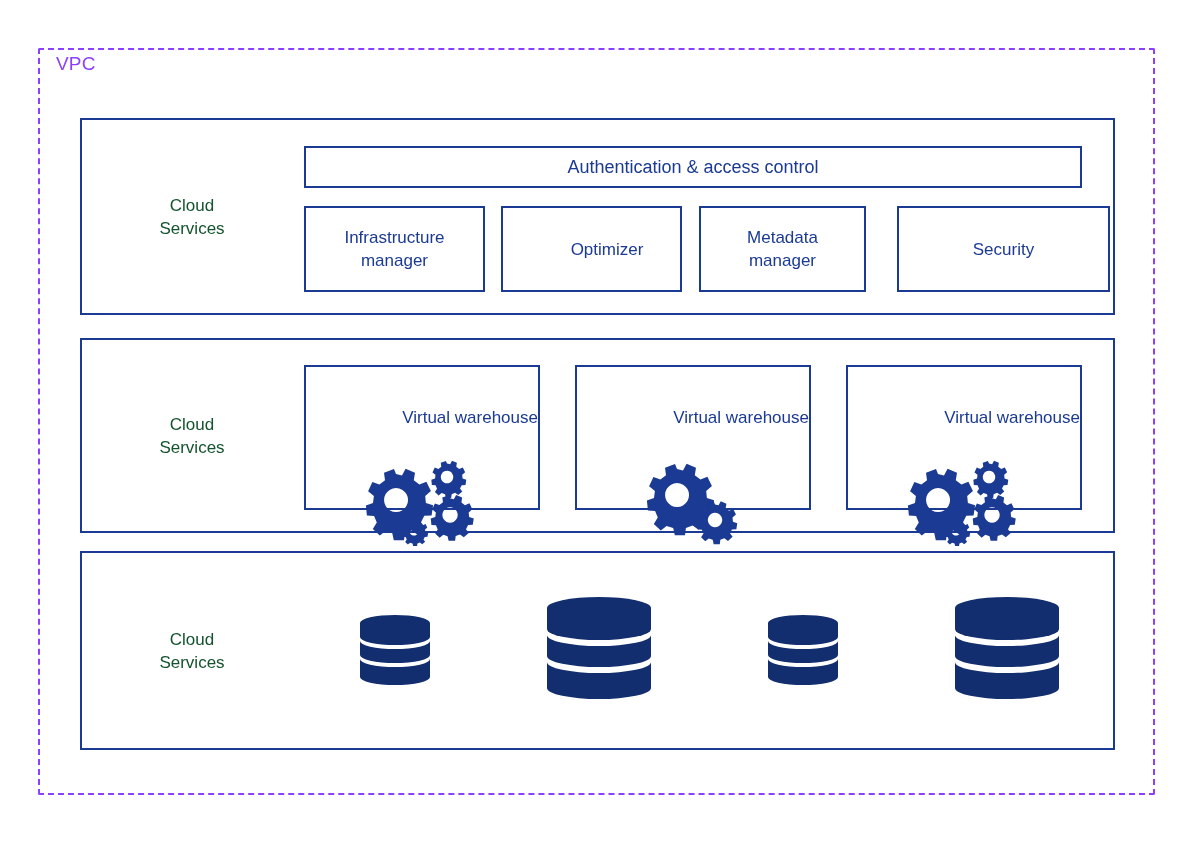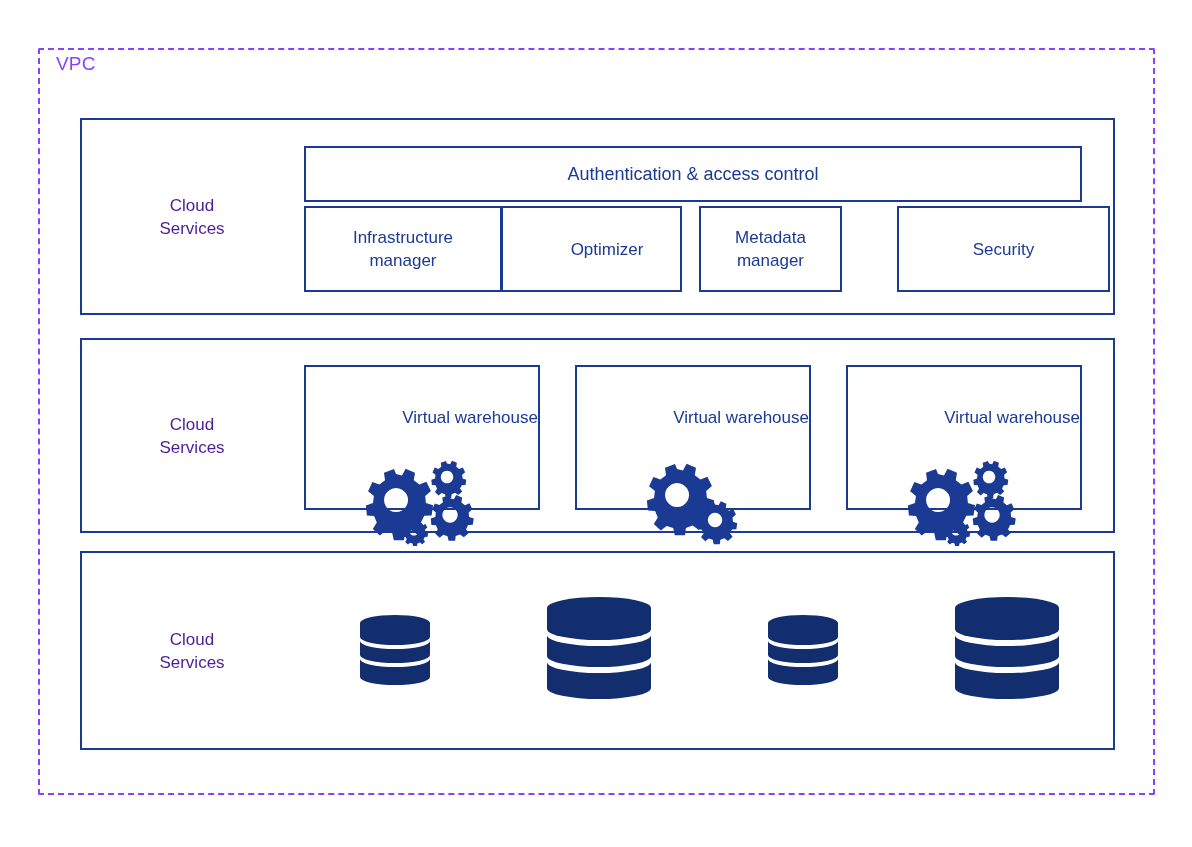--- a/index.html
+++ b/index.html
@@ -52,21 +52,21 @@
   #section-0 { left: 80px; top: 118px;  width: 1035px; height: 197px; }
   #section-1 { left: 80px; top: 338px;  width: 1035px; height: 195px; }
   #section-2 { left: 80px; top: 551px;  width: 1035px; height: 199px; }
 
   .section-label {
     position: absolute;
     left: 0px;
     width: 220px;
     text-align: center;
     font-size: 17px;
-    color: #4c1d95;
+    color: #14532d;
     line-height: 23px;
     white-space: pre-line;
   }
   #section-0 .section-label { top: 50%; transform: translateY(-50%); }
   #section-1 .section-label { top: 50%; transform: translateY(-50%); }
   #section-2 .section-label { top: 50%; transform: translateY(-50%); }
 
   
   .nbox {
     position: absolute;
@@ -78,28 +78,28 @@
     justify-content: center;
     text-align: center;
     color: #1B3A93;
     font-size: 17px;
     line-height: 23px;
     white-space: pre-line;
   }
 
   
   #auth-bar {
-    left: 222px; top: 26px; width: 778px; height: 56px;
+    left: 222px; top: 26px; width: 778px; height: 42px;
     font-size: 18px;
   }
   
   .svc-box { top: 86px; height: 86px; }
-  #svc-0 { left: 222px; width: 198px; }
+  #svc-0 { left: 222px; width: 181px; }
   #svc-1 { left: 419px; width: 181px; padding-left: 31px; }
-  #svc-2 { left: 617px; width: 143px; }
+  #svc-2 { left: 617px; width: 167px; }
   #svc-3 { left: 815px; width: 213px; }
 
   
   .vw-box {
     top: 25px;
     height: 145px;
     display: block;
     padding-top: 17px;
     box-sizing: border-box;
   }

